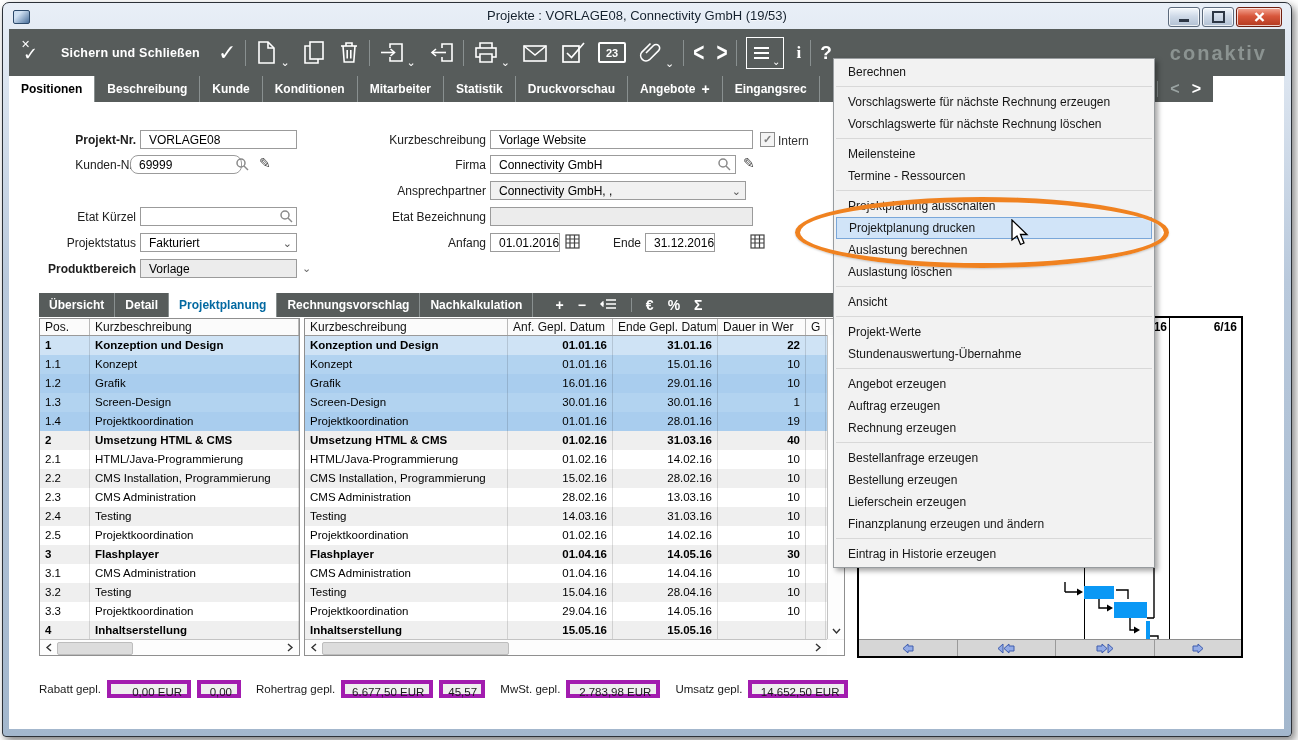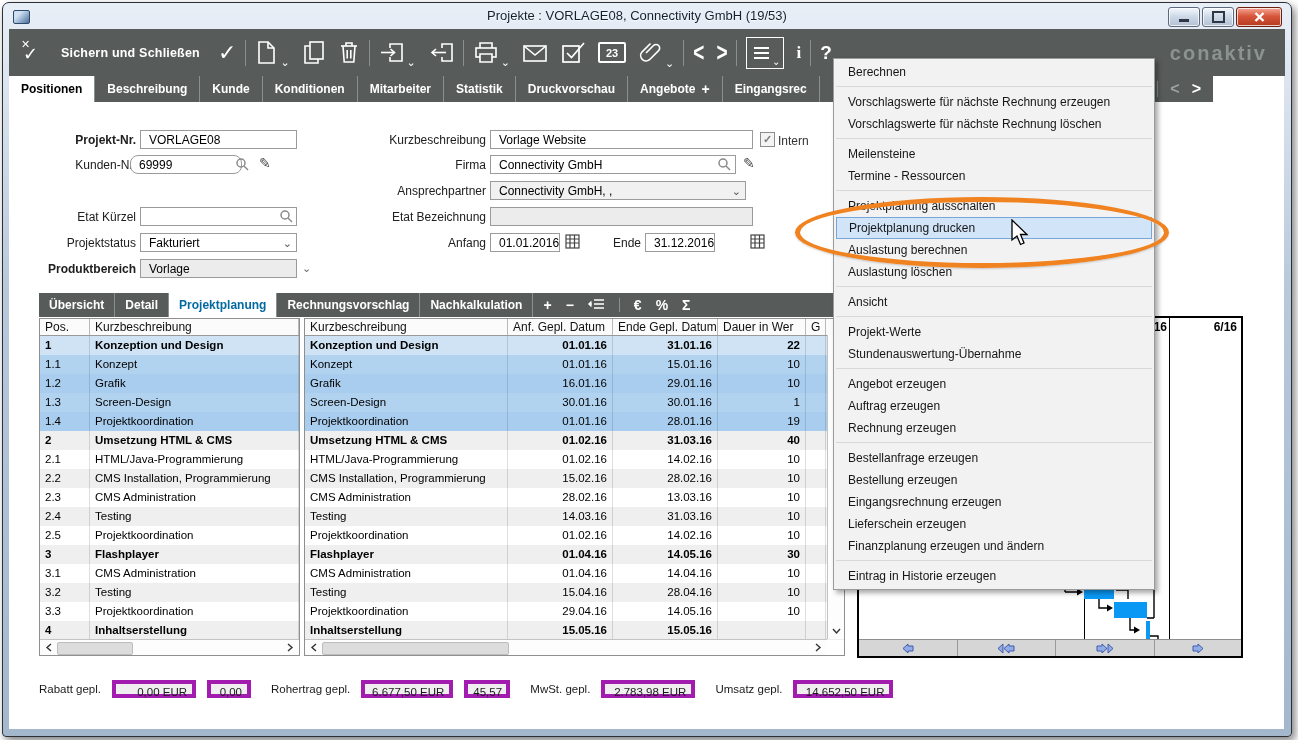--- a/index.html
+++ b/index.html
@@ -62,21 +62,21 @@
          padding:0 8px;box-sizing:border-box;white-space:nowrap;overflow:hidden;color:#000;}
   .field.gray{background:#ececec;}
   .field .selchev{position:absolute;right:4px;top:0;color:#555;font-size:11px;}
   .inline-ic{position:absolute;display:flex;align-items:center;justify-content:center;}
   .pencil{font-size:14px;color:#444;}
   .chk{position:absolute;width:13px;height:13px;border:1px solid #8d8d8d;background:#f4f4f4;display:flex;
        align-items:center;justify-content:center;font-size:11px;color:#7f7f7f;font-weight:bold;}
   .chklabel{position:absolute;font-size:12px;color:#333;}
   
   .subtabs{position:absolute;left:30px;top:217px;width:805px;height:24px;background:#575c5b;display:flex;
-           align-items:stretch;color:#fff;z-index:6;}
+           align-items:stretch;color:#fff;z-index:6;gap:12px;}
   .stab{display:flex;align-items:center;padding:0 10px;font-size:12px;font-weight:bold;border-right:1px solid #899090;white-space:nowrap;}
   .stab.active{background:#fff;color:#0369a1;}
   .stools{display:flex;align-items:center;gap:14px;padding:0 10px;font-weight:bold;}
   .stools .t{font-size:14px;}
   .stools .vr{width:1px;height:14px;background:#899090;}
   
   .pane{position:absolute;top:242px;height:338px;border:1px solid #8f8f8f;background:#fff;box-sizing:border-box;z-index:5;}
   .pane.left{left:30px;width:261px;}
   .pane.right{left:295px;width:541px;}
   .thead{display:flex;height:16px;line-height:16px;font-size:12px;color:#111;background:#fbfbfb;
@@ -93,21 +93,21 @@
   .c-pos{width:50px;}.c-desc{flex:1;}
   .c-desc2{width:203px;}.c-start{width:105px;text-align:right;}.c-end{width:105px;text-align:right;}
   .c-dur{width:88px;text-align:right;}.c-x{width:20px;}
   .vscroll{position:absolute;right:0;top:16px;bottom:16px;width:17px;border-left:1px solid #c3c3c3;background:#fdfdfd;box-sizing:border-box;}
   .vs-btn{position:absolute;left:0;right:0;bottom:0;height:15px;display:flex;align-items:center;justify-content:center;color:#444;}
   .hscroll{position:absolute;left:0;right:0;bottom:0;height:16px;border-top:1px solid #c3c3c3;background:#fdfdfd;box-sizing:border-box;}
   .hs-btn{position:absolute;top:0;width:15px;height:15px;display:flex;align-items:center;justify-content:center;color:#444;}
   .hs-btn.l{left:1px;} .hs-btn.r{right:1px;}
   .hs-thumb{position:absolute;top:2px;height:11px;background:#dcdcdc;border:1px solid #bdbdbd;border-radius:2px;}
   
-  .totals{position:absolute;left:30px;top:603px;height:19px;display:flex;align-items:center;gap:11px;font-size:11.5px;color:#1a1a1a;}
+  .totals{position:absolute;left:30px;top:603px;height:19px;display:flex;align-items:center;gap:6px;font-size:11.5px;color:#1a1a1a;}
   .tot-label{margin-left:9px;white-space:nowrap;}
   .tot-box{height:18px;line-height:16px;border:4px solid #a21caf;background:#efefef;text-align:right;
            padding:0 5px;box-sizing:border-box;white-space:nowrap;}
   
   .gantt{position:absolute;left:848px;top:240px;width:386px;height:342px;border:2px solid #000;background:#fff;
          box-sizing:border-box;z-index:4;}
   .g-month{position:absolute;top:2px;font-size:12px;font-weight:bold;color:#000;text-align:right;width:60px;}
   .g-line{position:absolute;top:0;bottom:16px;width:1px;background:#000;}
   .g-nav{position:absolute;left:0;right:0;bottom:0;height:16px;background:#d6d6d6;border-top:1px solid #8e8e8e;}
   .g-cell{position:absolute;top:0;bottom:0;display:flex;align-items:center;justify-content:center;border-right:1px solid #9a9a9a;}
@@ -697,21 +697,20 @@
         <div class="msep"></div>
         <div class="mi">Projekt-Werte</div>
         <div class="mi">Stundenauswertung-Übernahme</div>
         <div class="msep"></div>
         <div class="mi">Angebot erzeugen</div>
         <div class="mi">Auftrag erzeugen</div>
         <div class="mi">Rechnung erzeugen</div>
         <div class="msep"></div>
         <div class="mi">Bestellanfrage erzeugen</div>
         <div class="mi">Bestellung erzeugen</div>
-        <div class="mi">Eingangsrechnung erzeugen</div>
         <div class="mi">Lieferschein erzeugen</div>
         <div class="mi">Finanzplanung erzeugen und ändern</div>
         <div class="msep"></div>
         <div class="mi">Eintrag in Historie erzeugen</div>
       </div>
 
     <div class="halo"></div>
     <svg class="cursor" width="19" height="28" viewBox="0 0 19 28">
       <path d="M1 1 L1 21 L6 17 L9.5 25.5 L13 24 L9.5 15.5 L16 15.5 Z" fill="#fff" stroke="#000" stroke-width="1.3"></path>
     </svg>

